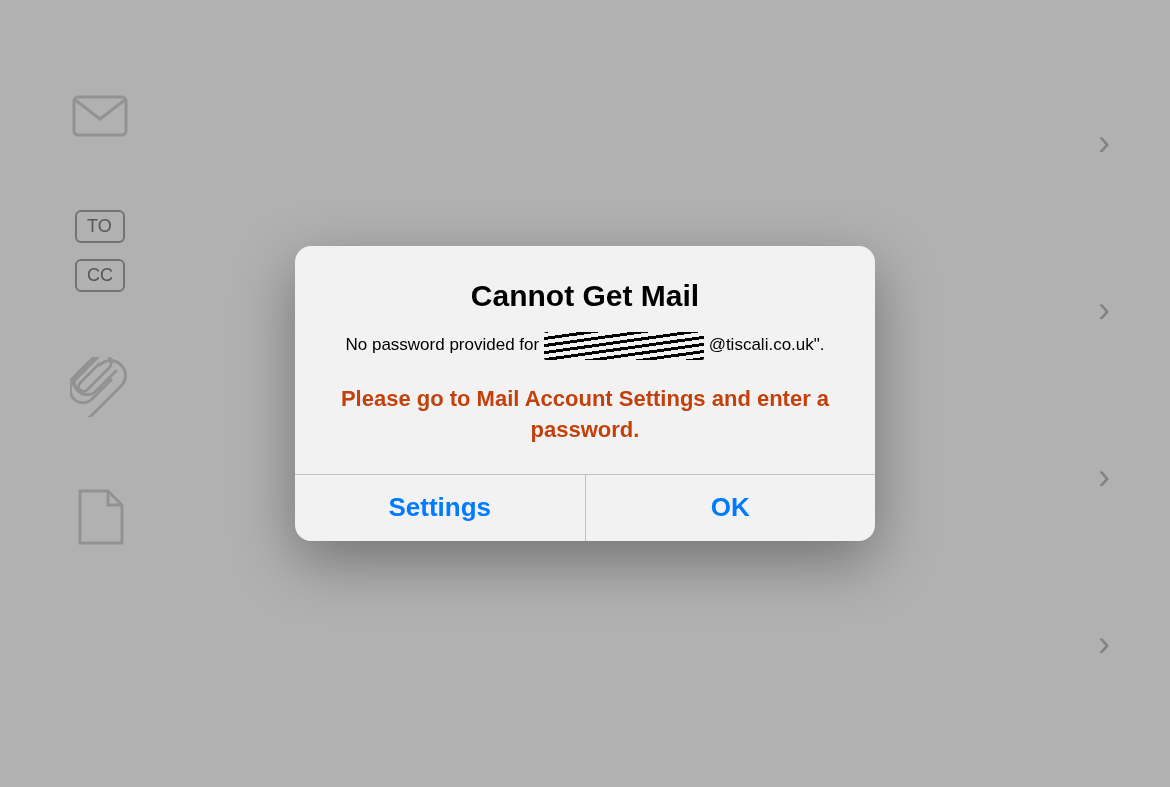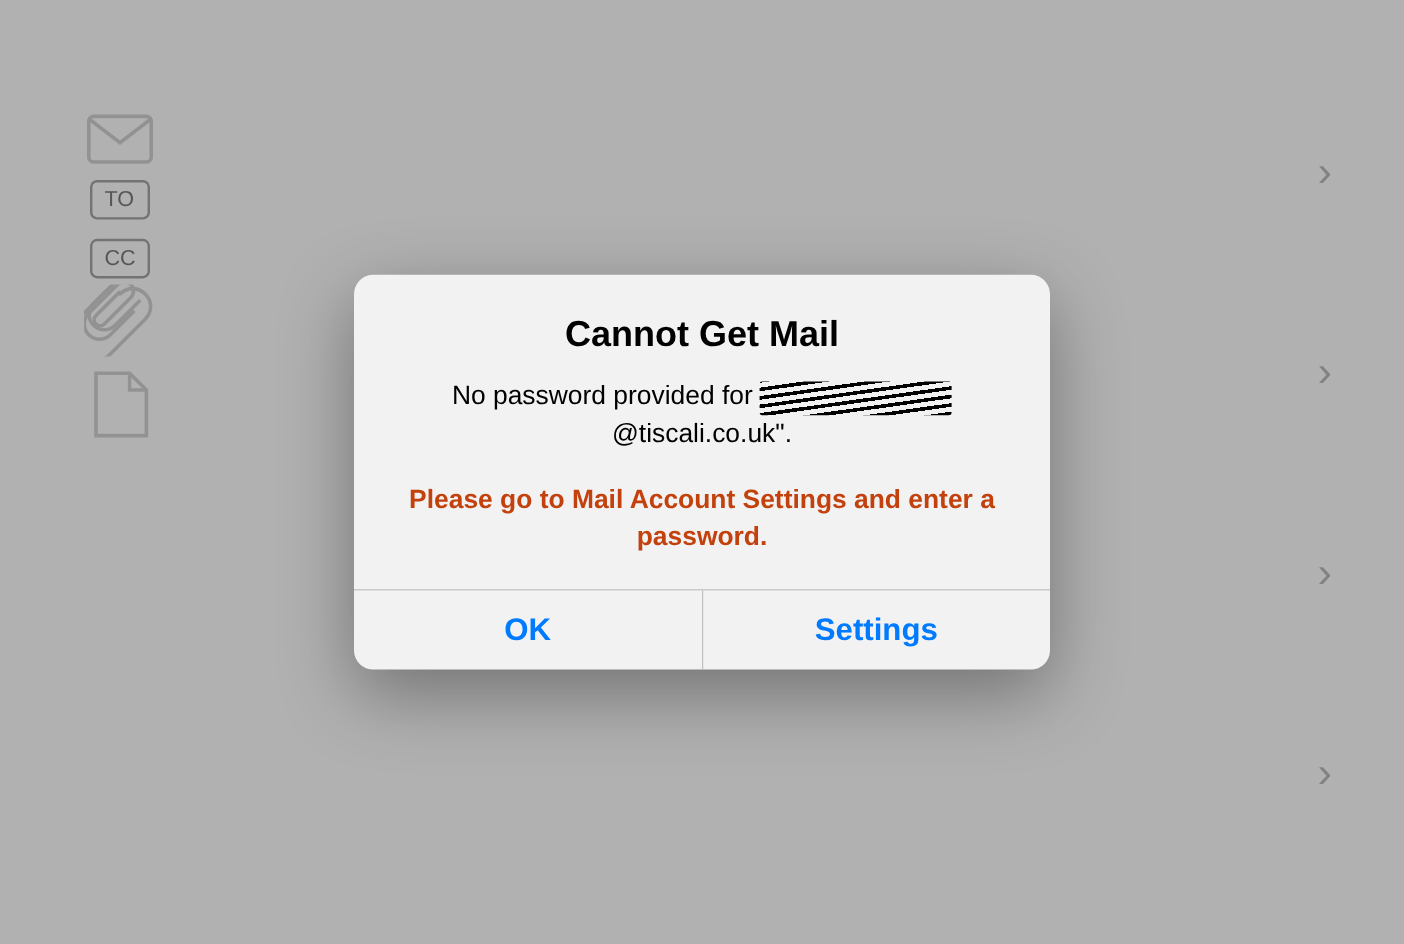--- a/index.html
+++ b/index.html
@@ -20,20 +20,21 @@
       background-color: #d1d1d1;
       display: flex;
     }
 
     .bg-left-panel {
       width: 200px;
       display: flex;
       flex-direction: column;
       align-items: center;
       padding-top: 80px;
+      gap: 60px;
     }
 
     .bg-icon {
       width: 70px;
       height: 70px;
       display: flex;
       align-items: center;
       justify-content: center;
       opacity: 0.5;
     }
@@ -89,21 +90,21 @@
 
     .alert-title {
       font-size: 30px;
       font-weight: 800;
       color: #000;
       margin-bottom: 18px;
       line-height: 1.2;
     }
 
     .alert-message {
-      font-size: 22px;
+      font-size: 17px;
       font-weight: 400;
       color: #000;
       line-height: 1.4;
       margin-bottom: 24px;
     }
 
     .alert-message .redacted {
       display: inline-block;
       background: repeating-linear-gradient(
         -8deg,
@@ -219,17 +220,17 @@
         <span>@tiscali.co.uk".</span>
       </div>
 
       <div class="alert-submessage">Please go to Mail Account Settings and enter a password.</div>
 
     </div>
 
     <div class="alert-divider-h"></div>
 
     <div class="alert-buttons">
+      <button class="alert-btn">Settings</button>
       <button class="alert-btn">OK</button>
-      <button class="alert-btn">Settings</button>
     </div>
   </div>
 </div>
 
 </body></html>

